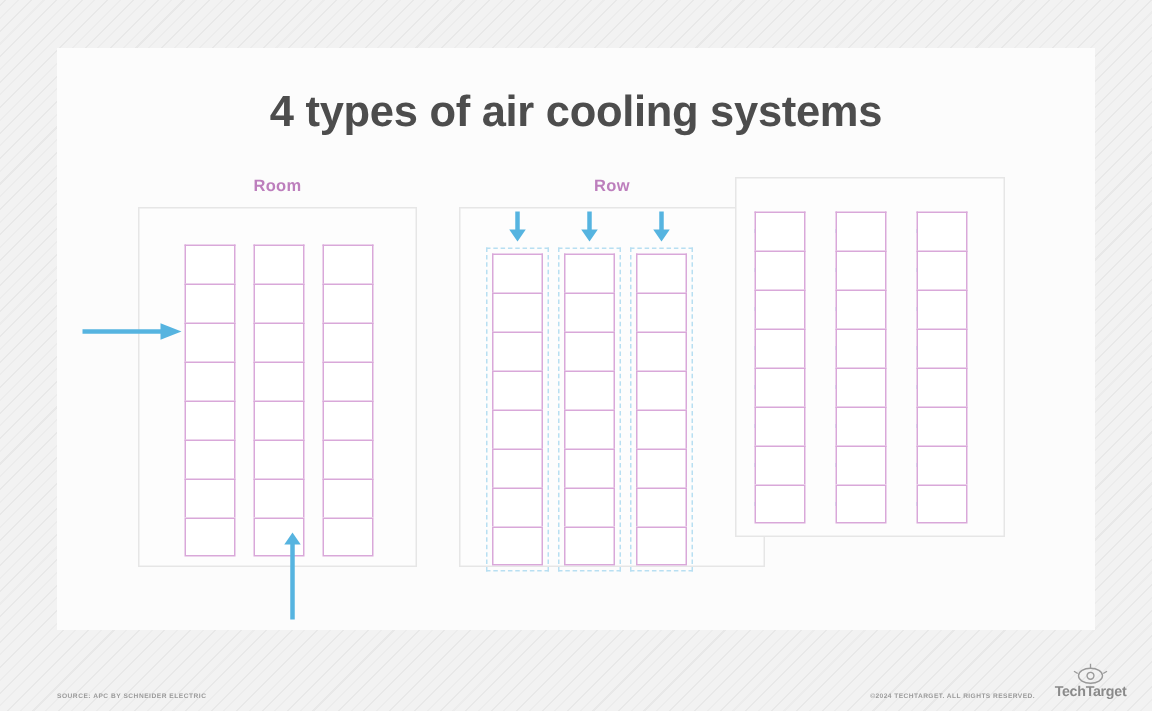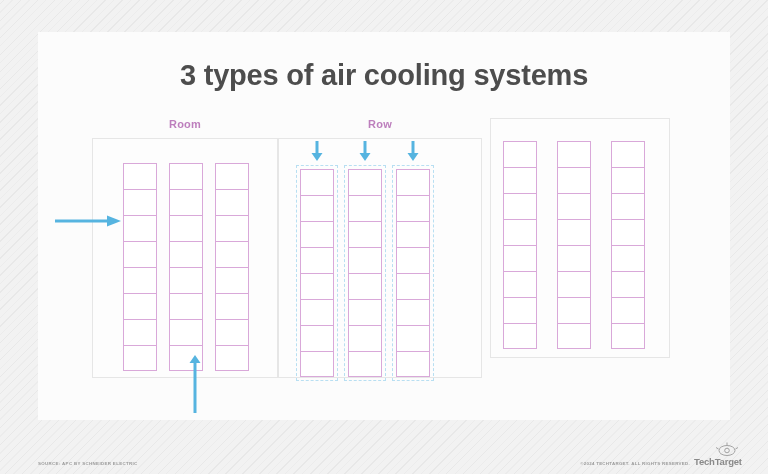--- a/index.html
+++ b/index.html
@@ -54,21 +54,21 @@
     top: 86px;
     width: 100%;
     height: 270px;
   }
 
   .panel-wrap {
     position: absolute;
     top: 0;
   }
   .panel-wrap.room { left: 54px;  width: 186px; }
-  .panel-wrap.row  { left: 240px; width: 204px; }
+  .panel-wrap.row  { left: 268px; width: 204px; }
   .panel-wrap.rack { left: 452px; width: 180px; }
 
   .panel-label {
     text-align: center;
     font-size: 11px;
     font-weight: bold;
     color: #bd7fbd;
     letter-spacing: 0.2px;
     margin-bottom: 6px;
     height: 14px;
@@ -187,37 +187,38 @@
     letter-spacing: 0.3px;
     color: #9a9a9a;
     white-space: nowrap;
   }
 
   #brand-logo {
     position: absolute;
     right: 8px;
     top: 444px;
     width: 66px;
+    text-align: center;
     color: #8e8e8e;
   }
   #brand-eye { height: 13px; }
   #brand-name {
     font-size: 9.5px;
     font-weight: bold;
     letter-spacing: -0.2px;
     color: #8a8a8a;
     margin-top: -1px;
   }
 </style>
 </head>
 <body>
 
 <div id="card">
 
-  <h1 id="title">3 types of air cooling systems</h1>
+  <h1 id="title">4 types of air cooling systems</h1>
 
   <div id="panels">
 
     <div class="panel-wrap room">
       <div class="panel-label">Room</div>
       <div class="panel-box">
 
         <div class="stack s1">
             <div class="cell"></div>
             <div class="cell"></div>

